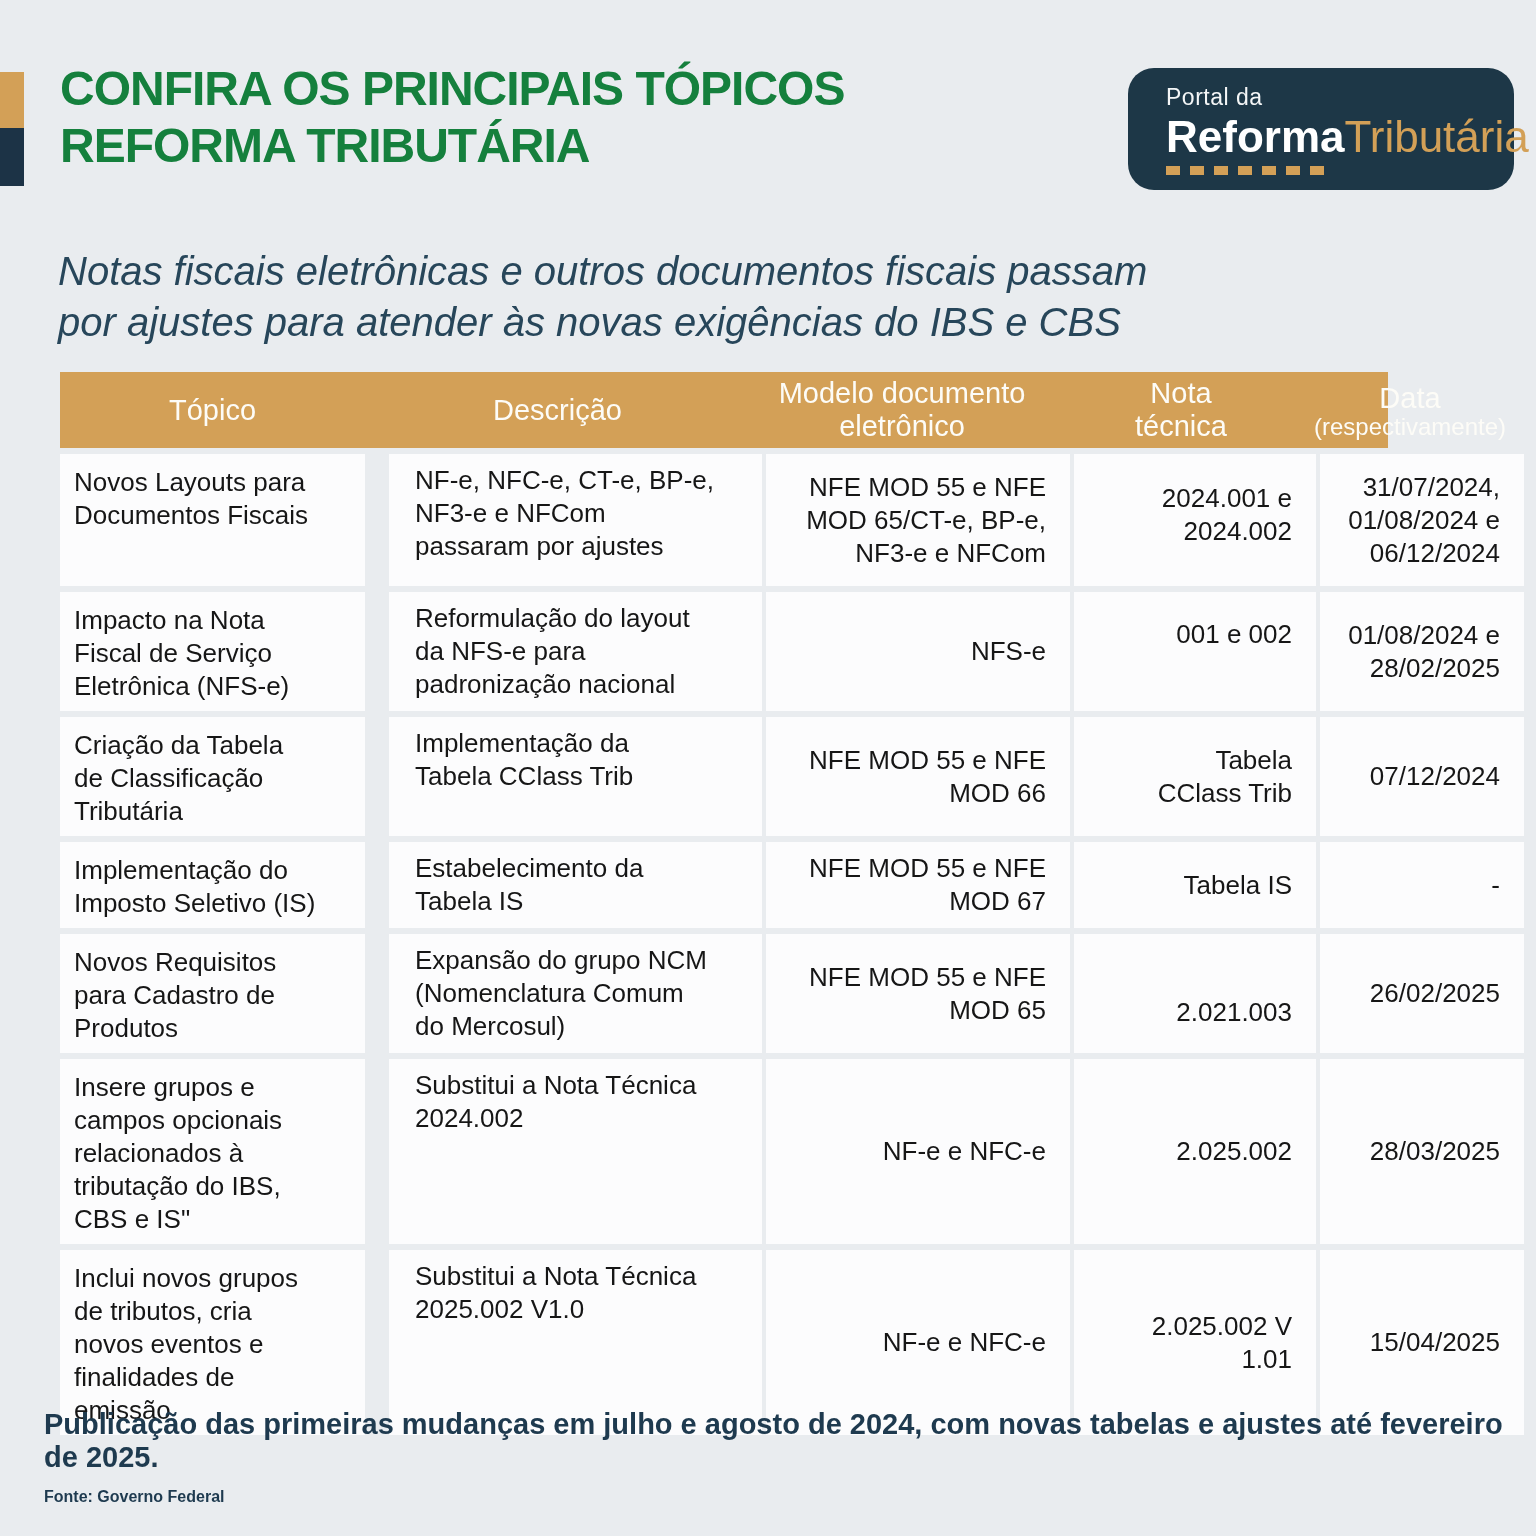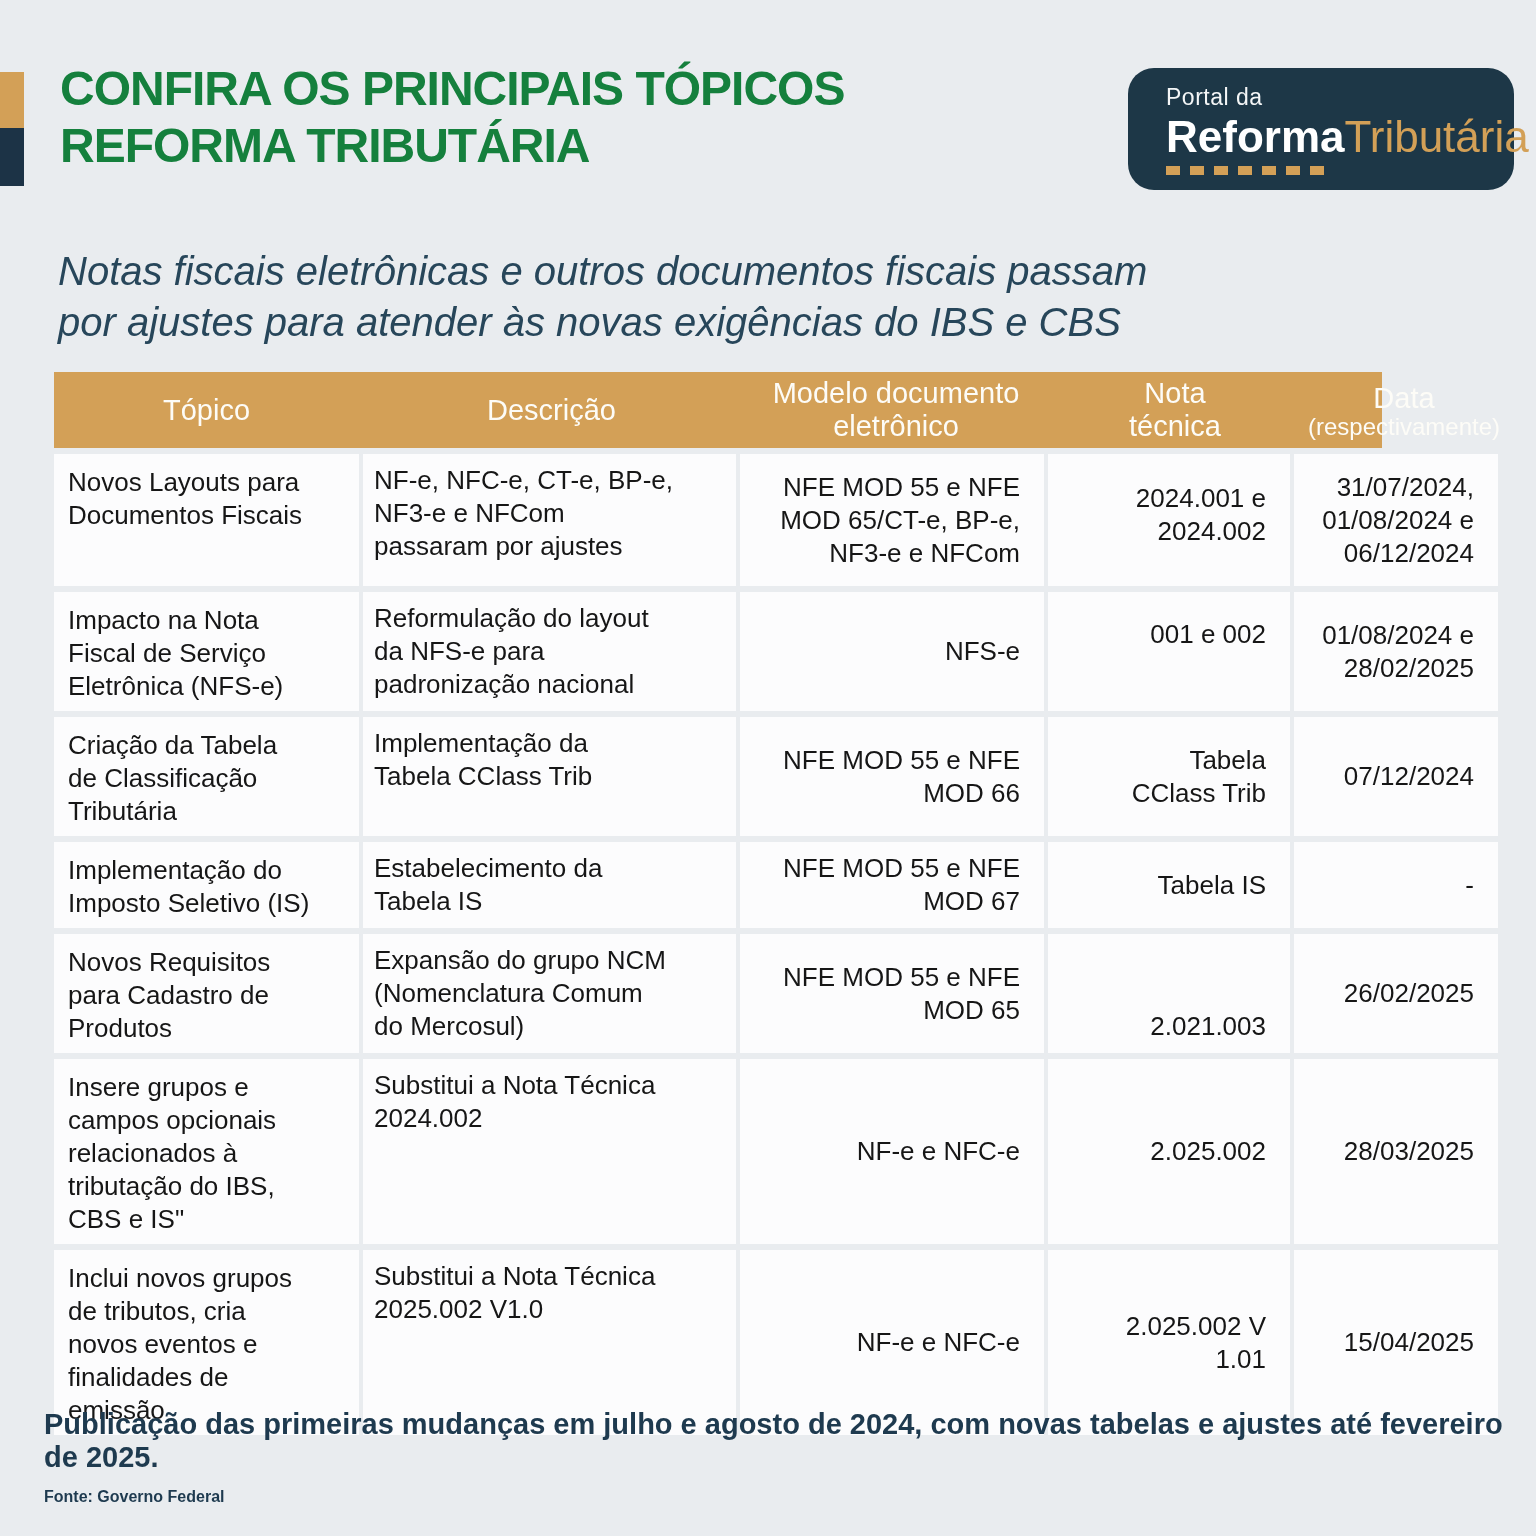--- a/index.html
+++ b/index.html
@@ -17,46 +17,46 @@
   .logo-pre{color:#F4F6F7;font-size:23px;font-weight:400;letter-spacing:.5px;}
   .logo-brand{margin-top:2px;font-size:44px;line-height:48px;white-space:nowrap;}
   .logo-brand .b1{color:#FFFFFF;font-weight:800;}
   .logo-brand .b2{color:#D3A057;font-weight:400;}
   .logo-dots{width:158px;height:9px;margin-top:5px;
              background:repeating-linear-gradient(90deg,#D3A057 0 14px,transparent 14px 24px);}
   .subtitle{position:absolute;left:58px;top:246px;width:1400px;color:#27465A;
             font-style:italic;font-size:40px;line-height:51px;font-weight:500;}
 
   
-  .table{position:absolute;left:54px;top:372px;width:1328px;}
+  .table{position:absolute;left:60px;top:372px;width:1328px;}
   .thead{display:flex;gap:6px;background:#D3A057;height:76px;align-items:stretch;}
   .th{display:flex;flex-direction:column;justify-content:center;align-items:center;
       color:#FDFCF7;font-size:29px;line-height:33px;text-align:center;white-space:pre-line;}
   .th-sub{font-size:24px;line-height:22px;margin-top:1px;}
   .rows{display:block;}
   .row{display:flex;gap:4px;margin-top:6px;align-items:stretch;}
   .cell{background:#FCFCFD;box-sizing:border-box;display:flex;flex-direction:column;
         color:#161616;font-size:26px;line-height:33px;white-space:pre-line;}
   .c1{flex:0 0 305px;}
   .c2{flex:0 0 373px;}
   .c3{flex:0 0 304px;}
   .c4{flex:0 0 242px;}
   .c5{flex:0 0 204px;}
   .cell.c1,.cell.c2{justify-content:flex-start;padding:10px 14px 8px 14px;text-align:left;}
   .cell.c1{padding-top:12px;}
-  .cell.c2{padding-left:11px;}
+  .cell.c2{padding-left:26px;margin-left:20px;}
   .cell.c3,.cell.c4,.cell.c5{justify-content:center;padding:10px 24px;text-align:right;}
   .row:nth-child(1){min-height:132px;}
   .row:nth-child(2){min-height:116px;}
   .row:nth-child(3){min-height:108px;}
   .row:nth-child(4){min-height:86px;}
   .row:nth-child(5){min-height:112px;}
   .row:nth-child(6){min-height:182px;}
   .row:nth-child(7){min-height:172px;}
-  .row:nth-child(5) .c4{justify-content:flex-end;padding-bottom:10px;}
+  .row:nth-child(5) .c4{justify-content:flex-end;padding-bottom:24px;}
   .row:nth-child(1) .c4{justify-content:flex-start;padding-top:28px;}
   .row:nth-child(2) .c4{justify-content:flex-start;padding-top:26px;}
 
   
   .footnote{position:absolute;left:44px;top:1408px;width:1460px;color:#1E3A4F;
             font-size:29px;font-weight:700;}
   .source{position:absolute;left:44px;top:1488px;color:#1E3A4F;font-size:16px;font-weight:700;}
 </style>
 </head>
 <body>

